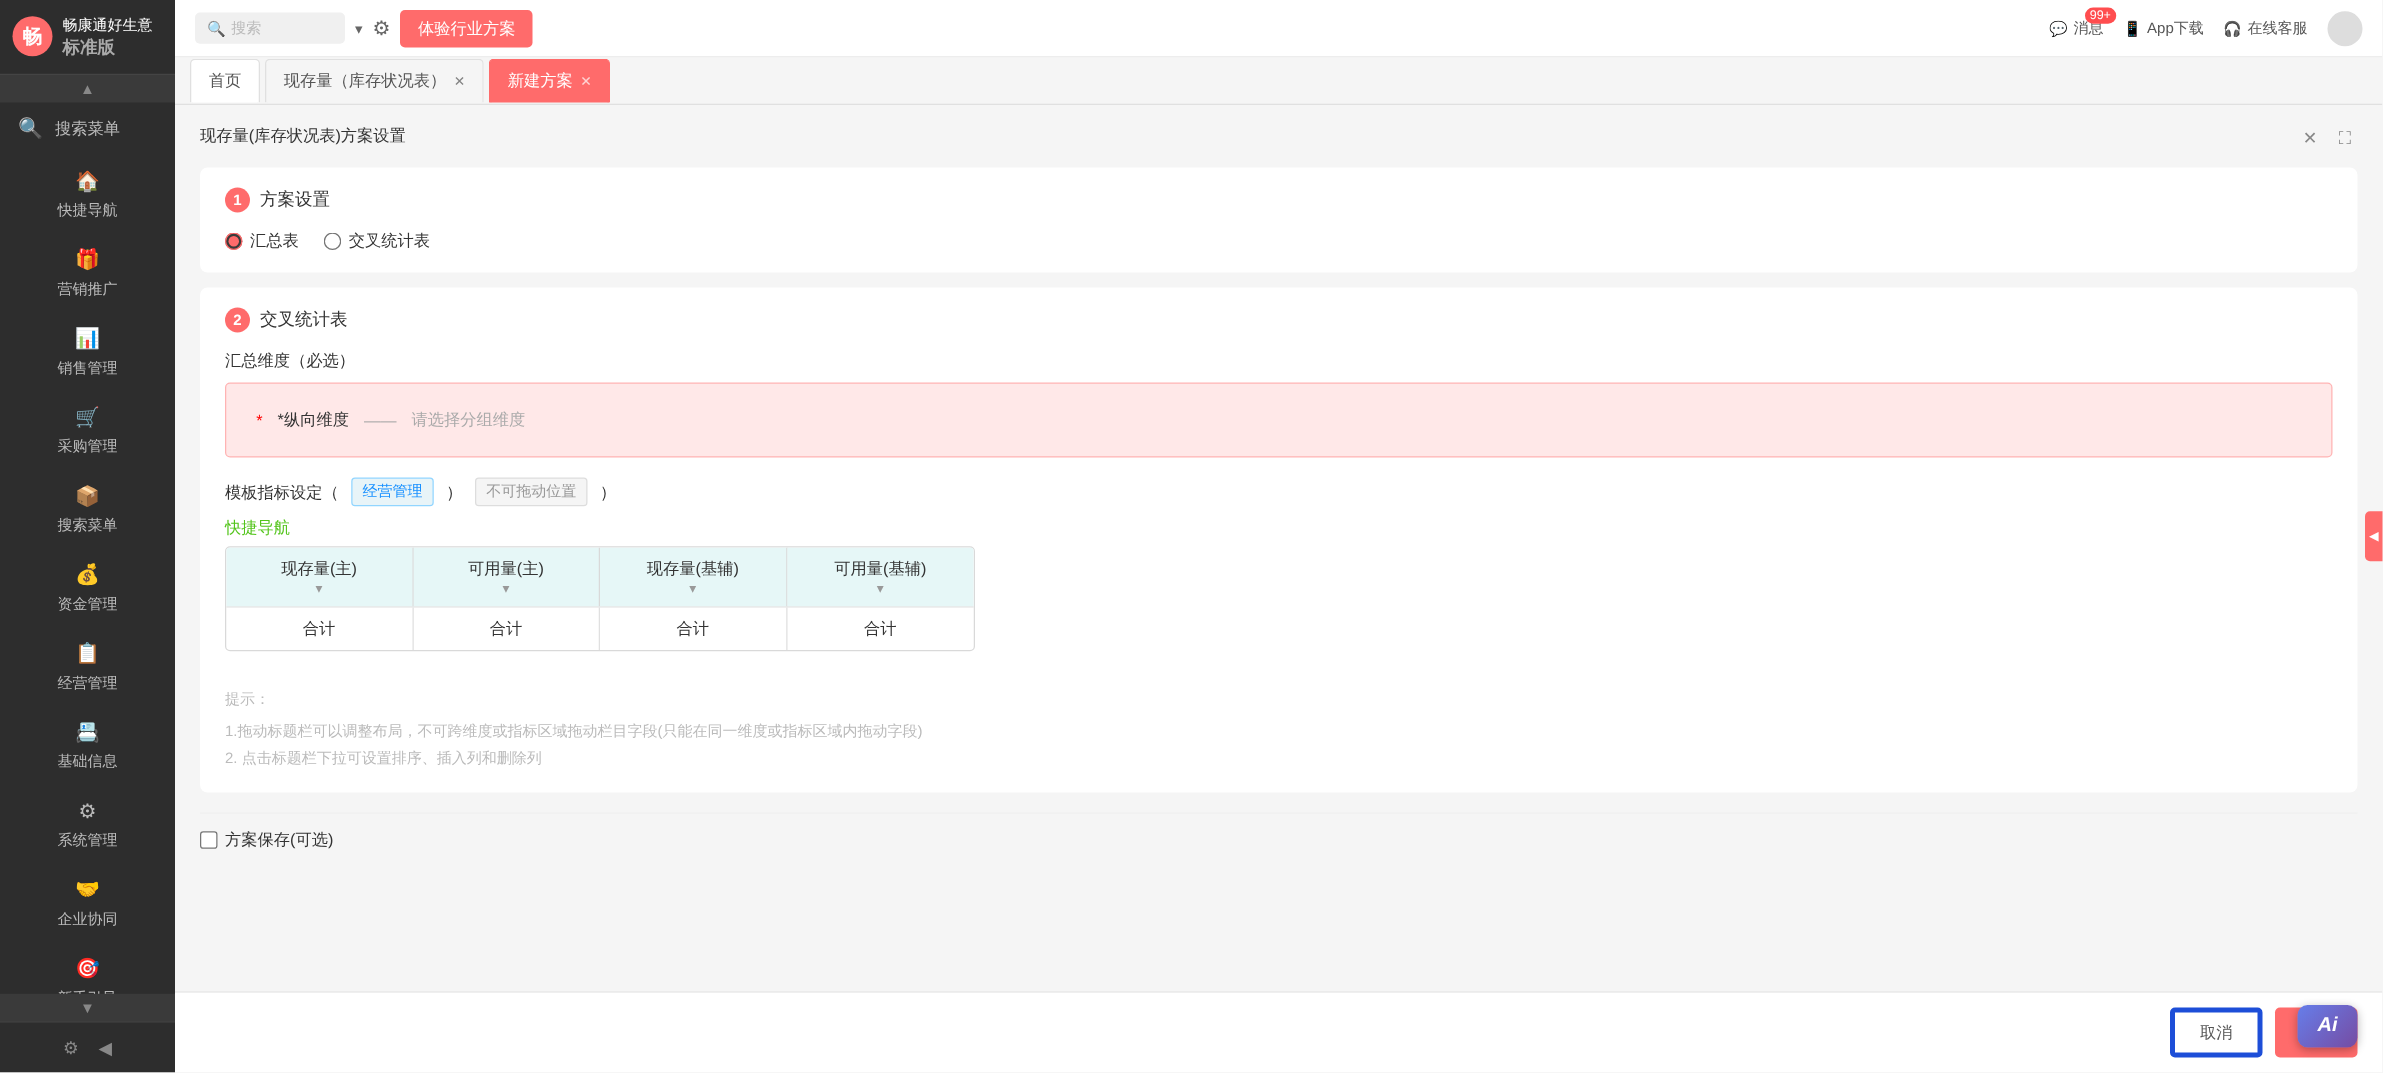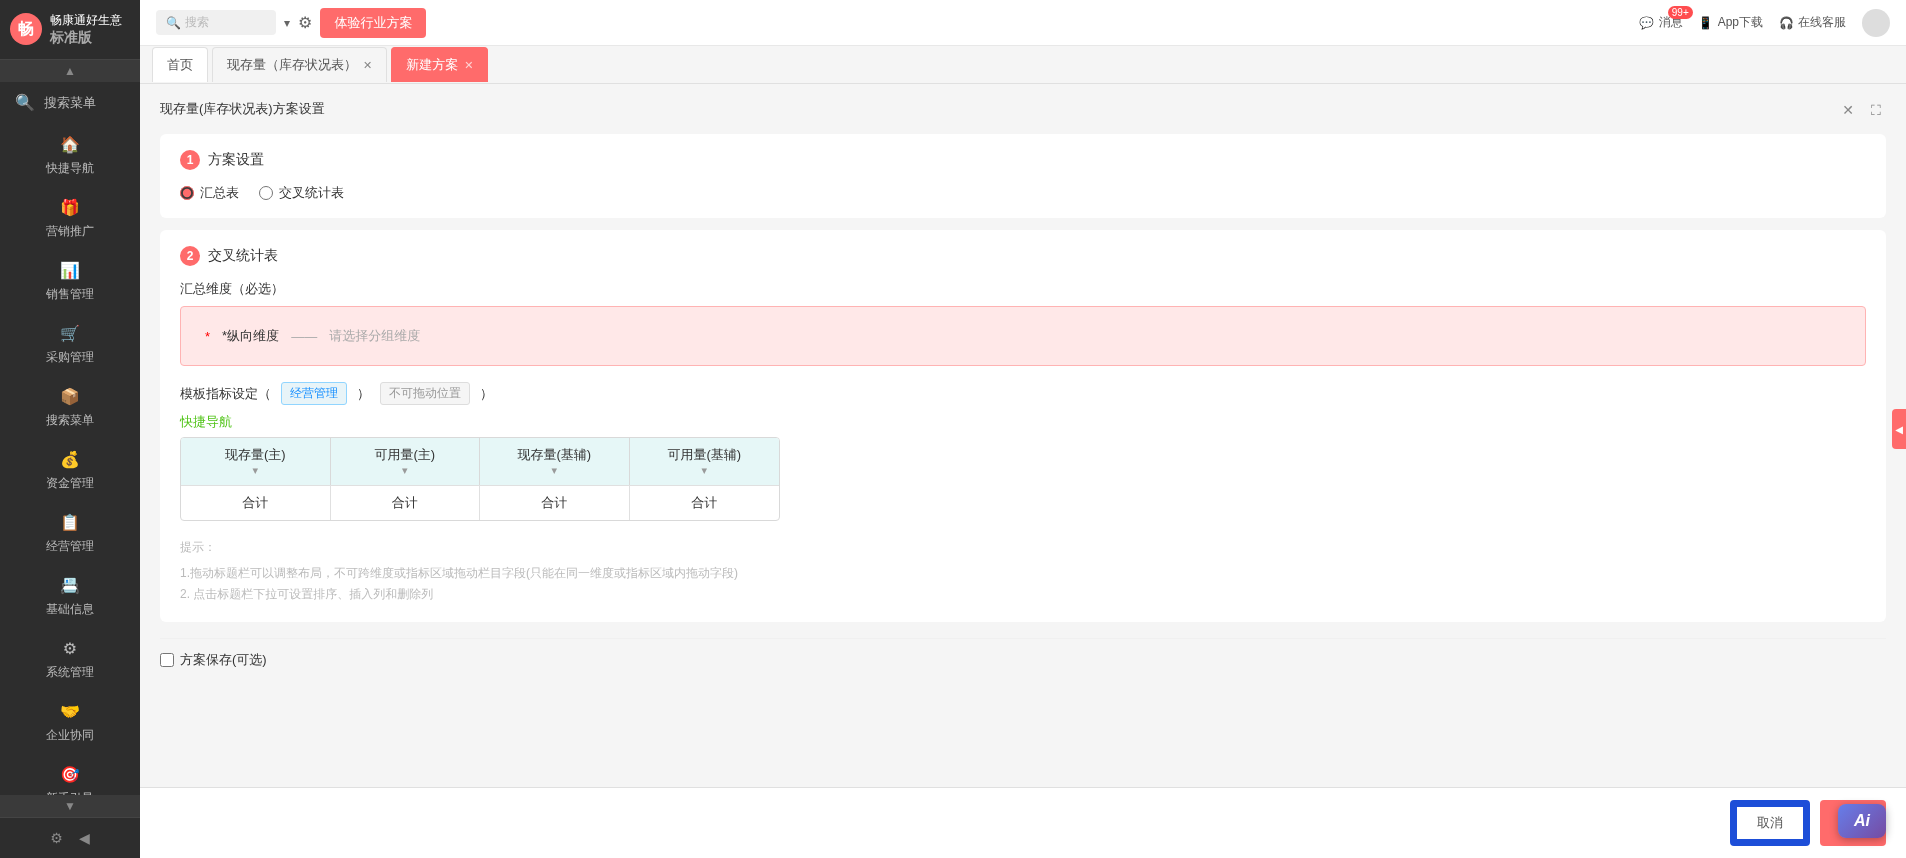--- a/index.html
+++ b/index.html
@@ -383,21 +383,21 @@
       padding: 8px 12px;
       border-right: 1px solid #e0e0e0;
       text-align: center;
       font-size: 13px;
       color: #333;
     }
     .stats-table-row .col-cell:last-child { border-right: none; }
 
     
     .tips-section {
-      margin-top: 16px;
+      margin-top: 28px;
       color: #bbb;
       font-size: 12px;
       line-height: 1.8;
     }
     .tips-section .tip-item { display: flex; gap: 8px; }
 
     
     .save-row {
       display: flex;
       align-items: center;
@@ -418,21 +418,21 @@
       background: #fff;
       border-top: 1px solid #e0e0e0;
       padding: 12px 20px;
       display: flex;
       justify-content: flex-end;
       gap: 10px;
       flex-shrink: 0;
     }
     .btn-cancel {
       padding: 7px 20px;
-      border: 7px solid #1d4ed8;
+      border: 4px solid #1d4ed8;
       background: white;
       border-radius: 4px;
       cursor: pointer;
       font-size: 13px;
       color: #555;
     }
     .btn-query {
       padding: 7px 20px;
       border: none;
       background: #ff6b6b;

